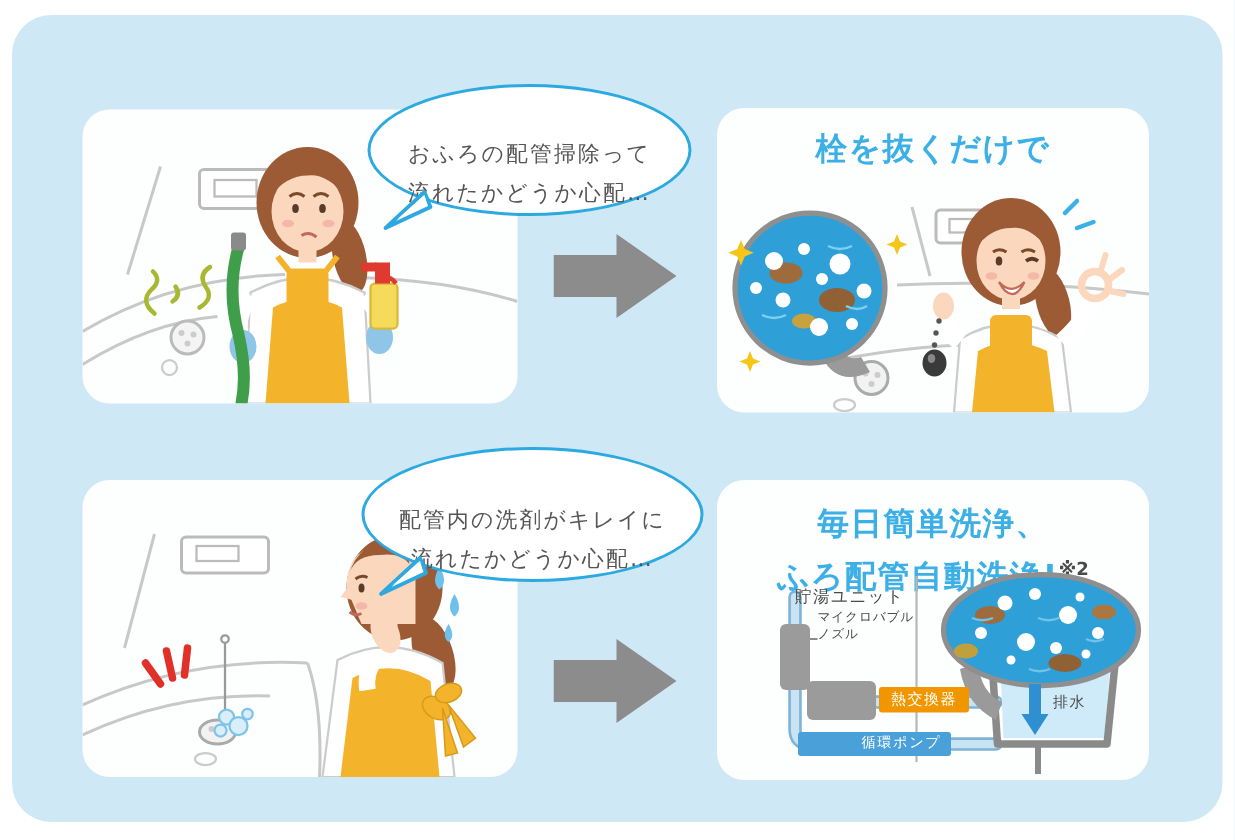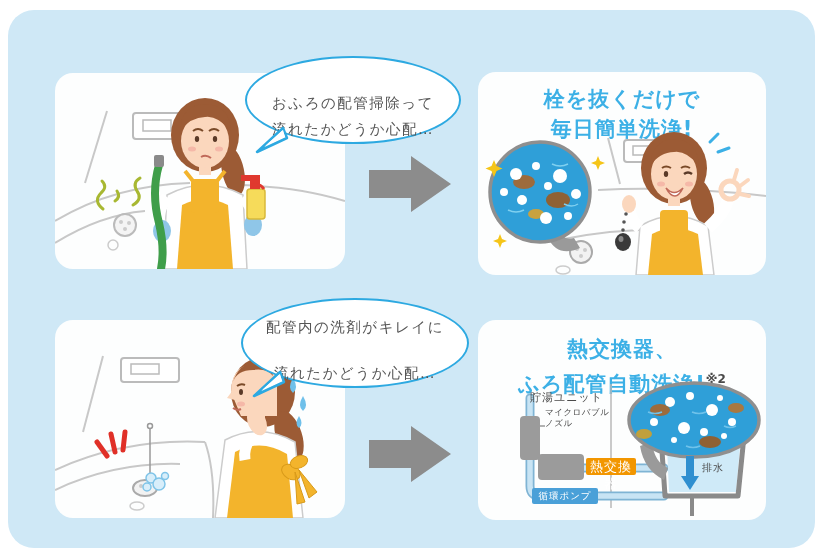--- a/index.html
+++ b/index.html
@@ -10,38 +10,38 @@
   .panel-tl{left:55px;top:73px;width:290px;height:196px;}
   .panel-tr{left:478px;top:72px;width:288px;height:203px;}
   .panel-bl{left:55px;top:320px;width:290px;height:198px;}
   .panel-br{left:478px;top:320px;width:288px;height:200px;}
   .arrow{position:absolute;width:82px;height:56px;}
   .arrow-1{left:369px;top:156px;}
   .arrow-2{left:369px;top:426px;}
   .bubble{position:absolute;background:#ffffff;border:2.5px solid #2da9e1;border-radius:50%;
           display:flex;flex-direction:column;justify-content:flex-end;align-items:center;z-index:5;}
   .bubble-tl{left:245px;top:56px;width:212px;height:84px;}
-  .bubble-bl{left:241px;top:298px;width:224px;height:86px;gap:20px;}
+  .bubble-bl{left:241px;top:298px;width:224px;height:86px;}
   .bubble span{display:block;font-size:14.5px;color:#555555;letter-spacing:1.5px;line-height:26px;white-space:nowrap;}
   .tail{position:absolute;z-index:6;}
   .tail-tl{left:255px;top:126px;}
   .tail-bl{left:252px;top:370px;}
   .title{position:absolute;left:0;width:100%;text-align:center;color:#3cb0e6;font-weight:bold;
          font-size:21px;line-height:30px;letter-spacing:1px;}
   .title-tr{top:12px;}
   .title-br{top:14px;}
   .title .note{font-size:12px;color:#4a4a4a;vertical-align:super;font-weight:bold;letter-spacing:0;}
   .illu{position:absolute;left:0;top:0;}
   .dlabel{position:absolute;color:#4a4a4a;}
   .lbl-unit{left:52px;top:70px;font-size:11px;letter-spacing:1px;}
   .lbl-nozzle{left:67px;top:87px;font-size:8.5px;line-height:11px;letter-spacing:0.5px;}
-  .box-hx{position:absolute;left:108px;top:138px;width:50px;height:17px;background:#f29600;color:#ffffff;
-          font-size:13px;text-align:center;line-height:17px;letter-spacing:1px;border-radius:2px;}
+  .box-hx{position:absolute;left:108px;top:138px;width:60px;height:17px;background:#f29600;color:#ffffff;
+          font-size:10px;text-align:center;line-height:17px;letter-spacing:1px;border-radius:2px;}
   .box-pump{position:absolute;left:54px;top:168px;width:66px;height:16px;background:#4aa0d8;color:#ffffff;
-          font-size:9.5px;text-align:center;line-height:16px;letter-spacing:1px;border-radius:2px;}
+          font-size:9.5px;text-align:center;line-height:16px;letter-spacing:1px;border-radius:2px;padding-left:36px;}
   .lbl-drain{left:224px;top:141px;font-size:10px;letter-spacing:1px;text-align:right;}
 </style>
 </head>
 <body>
 
 <div class="canvas">
   <div class="bg"></div>
 
   <div class="panel panel-tl">
     <svg class="illu" width="290" height="196" viewBox="0 0 290 196">
@@ -100,21 +100,20 @@
         <rect x="195" y="102" width="10" height="14" fill="#e0392f"></rect>
         <rect x="186" y="102" width="10" height="6" fill="#e0392f"></rect>
         <path d="M197,112 q8,-2 12,4" stroke="#e0392f" stroke-width="3" fill="none"></path>
       </g>
     </svg>
   </div>
 
   <div class="panel panel-tr">
     <div class="title title-tr">
       <div>栓を抜くだけで</div>
-      <div>毎日簡単洗浄!</div>
     </div>
     <svg class="illu" style="top:58px" width="288" height="145" viewBox="0 0 288 145">
       <g fill="none" stroke="#c8c8c8" stroke-width="2">
         <path d="M120,60 Q200,56 288,66"></path>
         <path d="M80,110 Q150,96 230,100"></path>
         <path d="M130,8 L142,54"></path>
       </g>
       <g>
         <rect x="146" y="10" width="52" height="22" rx="3" fill="#ffffff" stroke="#bbbbbb" stroke-width="2"></rect>
         <rect x="155" y="16" width="24" height="9" fill="none" stroke="#bbbbbb" stroke-width="1.5"></rect>
@@ -246,21 +245,21 @@
       <g fill="#6fc0ea">
         <path d="M238,58 q6,10 0,15 q-6,-5 0,-15 Z"></path>
         <path d="M248,76 q6,10 0,15 q-6,-5 0,-15 Z"></path>
         <path d="M244,96 q5,8 0,12 q-5,-4 0,-12 Z"></path>
       </g>
     </svg>
   </div>
 
   <div class="panel panel-br">
     <div class="title title-br">
-      <div>熱交換器、</div>
+      <div>毎日簡単洗浄、</div>
       <div><span>ふろ配管自動洗浄!</span><span class="note">※2</span></div>
     </div>
     <svg class="illu" width="288" height="200" viewBox="0 0 288 200">
 
       <path d="M133,64 V188" stroke="#b8b8b8" stroke-width="1.5"></path>
 
       <g fill="none" stroke-linejoin="round" stroke-linecap="round">
         <g stroke="#7fb4d4" stroke-width="9">
           <path d="M52,78 V166 Q52,176 62,176 H186"></path>
           <path d="M106,148 H186"></path>

